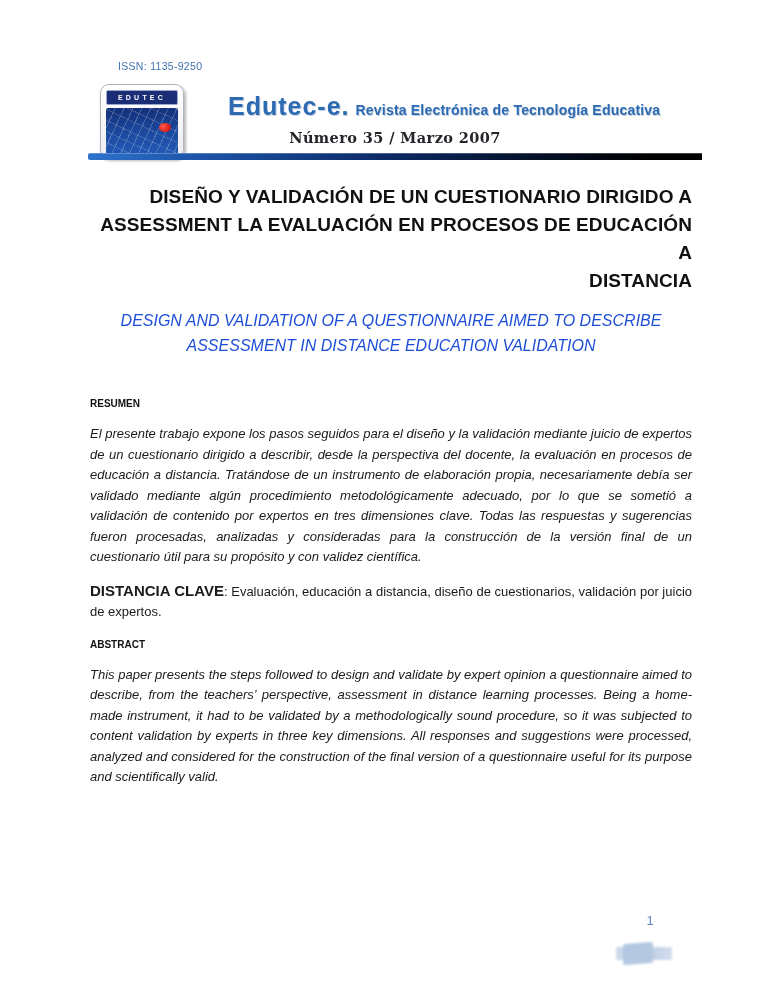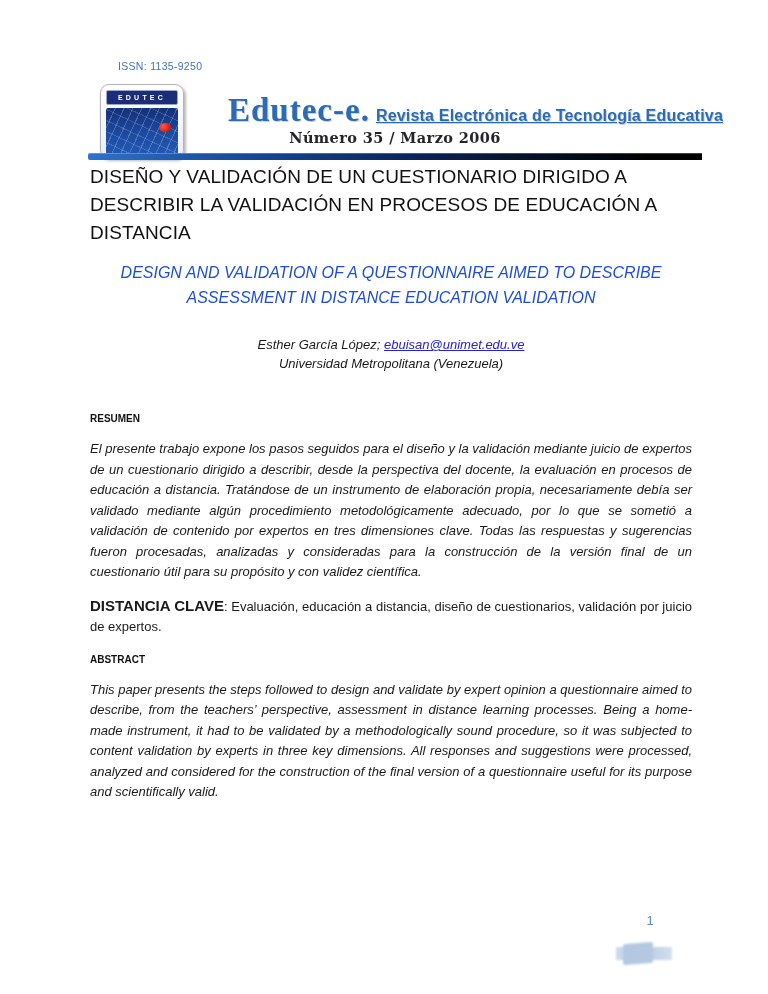--- a/index.html
+++ b/index.html
@@ -43,51 +43,50 @@
       linear-gradient(180deg, #142f7a 0%, #1c4aa0 55%, #2158b4 100%);
     position: relative;
   }
   .red-dot {
     position: absolute; right: 7px; top: 15px;
     width: 12px; height: 9px; border-radius: 50%;
     background: radial-gradient(circle at 35% 35%, #ff5a4a, #d91810 70%);
   }
   .brand-line { position: absolute; left: 228px; top: 92px; white-space: nowrap; }
   .brand-name {
-    font-family: Liberation Serif, serif;
-    font-weight: bold; font-size: 33px; letter-spacing: 1px;
+    font-family: Liberation Sans, sans-serif;
+    font-weight: bold; font-size: 25px; letter-spacing: 1px;
     color: var(--brand_blue, #2c6ab1);
     text-shadow: 1px 1px 0 rgba(150,170,200,0.55);
   }
   .brand-subtitle {
-    font-size: 16px; font-weight: bold;
+    font-size: 14px; font-weight: bold;
     color: var(--brand_blue, #2c6ab1);
     letter-spacing: 0.2px; margin-left: 6px;
     text-shadow: 1px 1px 0 rgba(150,170,200,0.55);
-    text-decoration: underline;
   }
   .issue {
     position: absolute; left: 100px; top: 129px; width: 590px;
     text-align: center;
     font-family: "DejaVu Serif", serif; font-weight: bold;
     font-size: 14.5px; color: #24242a; letter-spacing: 0.4px;
   }
   .rule {
     position: absolute; left: 88px; right: 66px; top: 153px; height: 7px;
     background: linear-gradient(90deg,
       var(--rule_blue, #2e72cc) 0%, #1c54a8 18%, #0c2a66 48%, #05132e 70%, #000 92%);
     box-shadow: inset 0 1px 0 rgba(255,255,255,0.25);
     border-radius: 2px 0 0 2px;
   }
 
   
   .content { margin: 0 76px 0 90px; }
   .title-es {
-    text-align: left;
-    font-size: 19px; font-weight: normal; line-height: 28px;
+    margin-top: 20px; text-align: right;
+    font-size: 19px; font-weight: bold; line-height: 28px;
     color: #111; letter-spacing: 0.1px;
   }
   .title-en {
     margin-top: 13px; text-align: center;
     font-size: 16px; font-style: italic; line-height: 25px;
     color: #1d4ed8;
   }
   .authors { margin-top: 25px; text-align: center; font-style: italic; font-size: 13px; line-height: 19px; }
   .author-block + .author-block { margin-top: 15px; }
   .email-link {
@@ -136,42 +135,38 @@
       <div class="logo-bar">EDUTEC</div>
       <div class="logo-img">
         <div class="red-dot"></div>
       </div>
     </div>
 
     <div class="brand-line">
       <span class="brand-name">Edutec-e.</span><span class="brand-subtitle">Revista Electrónica de Tecnología Educativa</span>
     </div>
 
-    <div class="issue">Número 35 / Marzo 2006</div>
+    <div class="issue">Número 35 / Marzo 2007</div>
     <div class="rule"></div>
   </div>
 
   <div class="content">
 
     <div class="title-es">
       <div>DISEÑO Y VALIDACIÓN DE UN CUESTIONARIO DIRIGIDO A</div>
-      <div>DESCRIBIR LA VALIDACIÓN EN PROCESOS DE EDUCACIÓN A</div>
+      <div>ASSESSMENT LA EVALUACIÓN EN PROCESOS DE EDUCACIÓN A</div>
       <div>DISTANCIA</div>
     </div>
 
     <div class="title-en">
       <div>DESIGN AND VALIDATION OF A QUESTIONNAIRE AIMED TO DESCRIBE</div>
       <div>ASSESSMENT IN DISTANCE EDUCATION VALIDATION</div>
     </div>
 
     <div class="authors">
-      <div class="author-block">
-        <div><span>Esther García López; </span><a class="email-link">ebuisan@unimet.edu.ve</a></div>
-        <div>Universidad Metropolitana (Venezuela)</div>
-      </div>
     </div>
 
     <div class="section-heading">RESUMEN</div>
     <div class="body-paragraph">El presente trabajo expone los pasos seguidos para el diseño y la validación mediante juicio de expertos de un cuestionario dirigido a describir, desde la perspectiva del docente, la evaluación en procesos de educación a distancia. Tratándose de un instrumento de elaboración propia, necesariamente debía ser validado mediante algún procedimiento metodológicamente adecuado, por lo que se sometió a validación de contenido por expertos en tres dimensiones clave. Todas las respuestas y sugerencias fueron procesadas, analizadas y consideradas para la construcción de la versión final de un cuestionario útil para su propósito y con validez científica.</div>
 
     <div class="keywords"><span class="kw-label">DISTANCIA CLAVE</span><span>: Evaluación, educación a distancia, diseño de cuestionarios, validación por juicio de expertos.</span></div>
 
     <div class="section-heading abstract">ABSTRACT</div>
     <div class="body-paragraph">This paper presents the steps followed to design and validate by expert opinion a questionnaire aimed to describe, from the teachers’ perspective, assessment in distance learning processes. Being a home-made instrument, it had to be validated by a methodologically sound procedure, so it was subjected to content validation by experts in three key dimensions. All responses and suggestions were processed, analyzed and considered for the construction of the final version of a questionnaire useful for its purpose and scientifically valid.</div>
 

